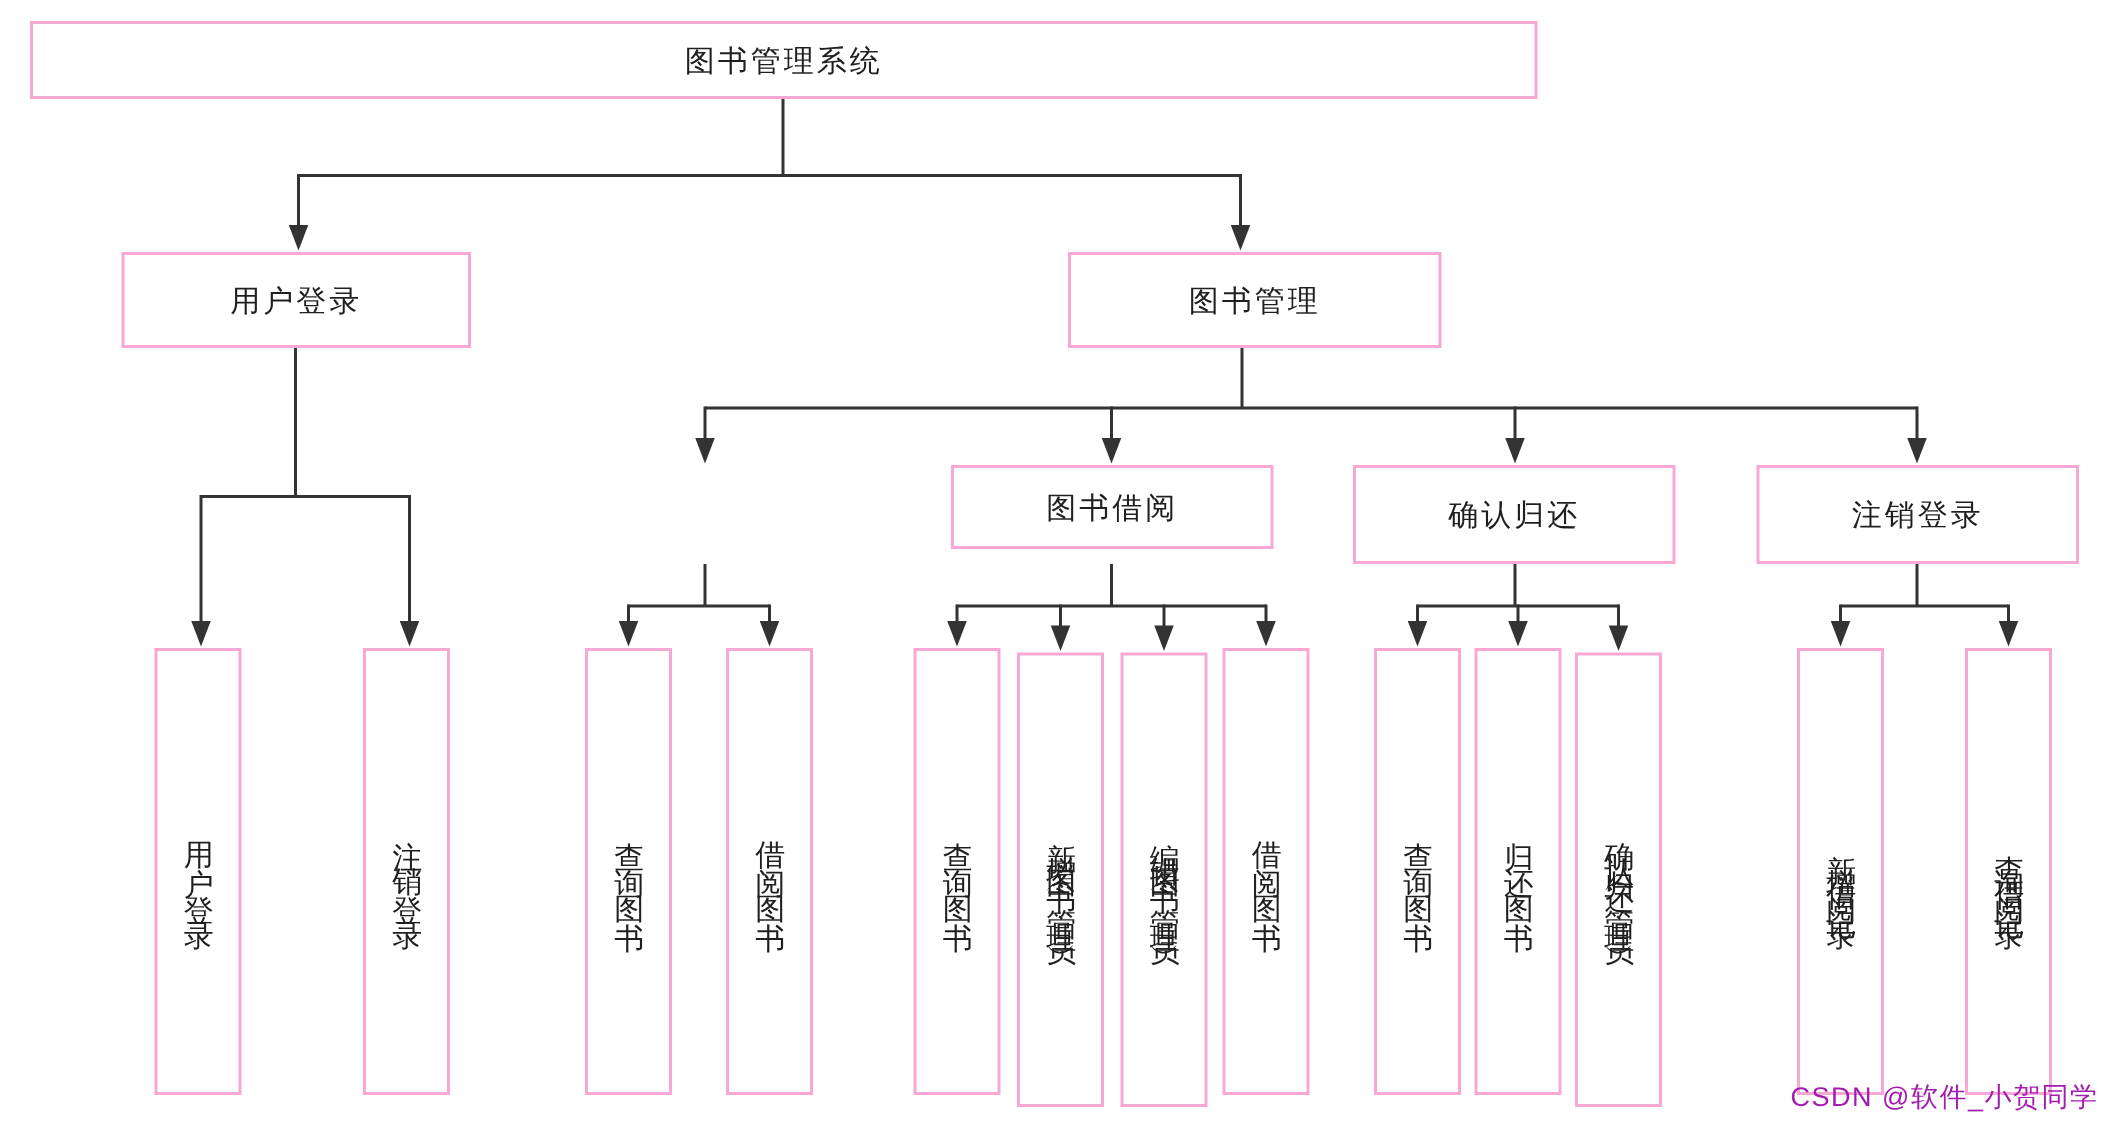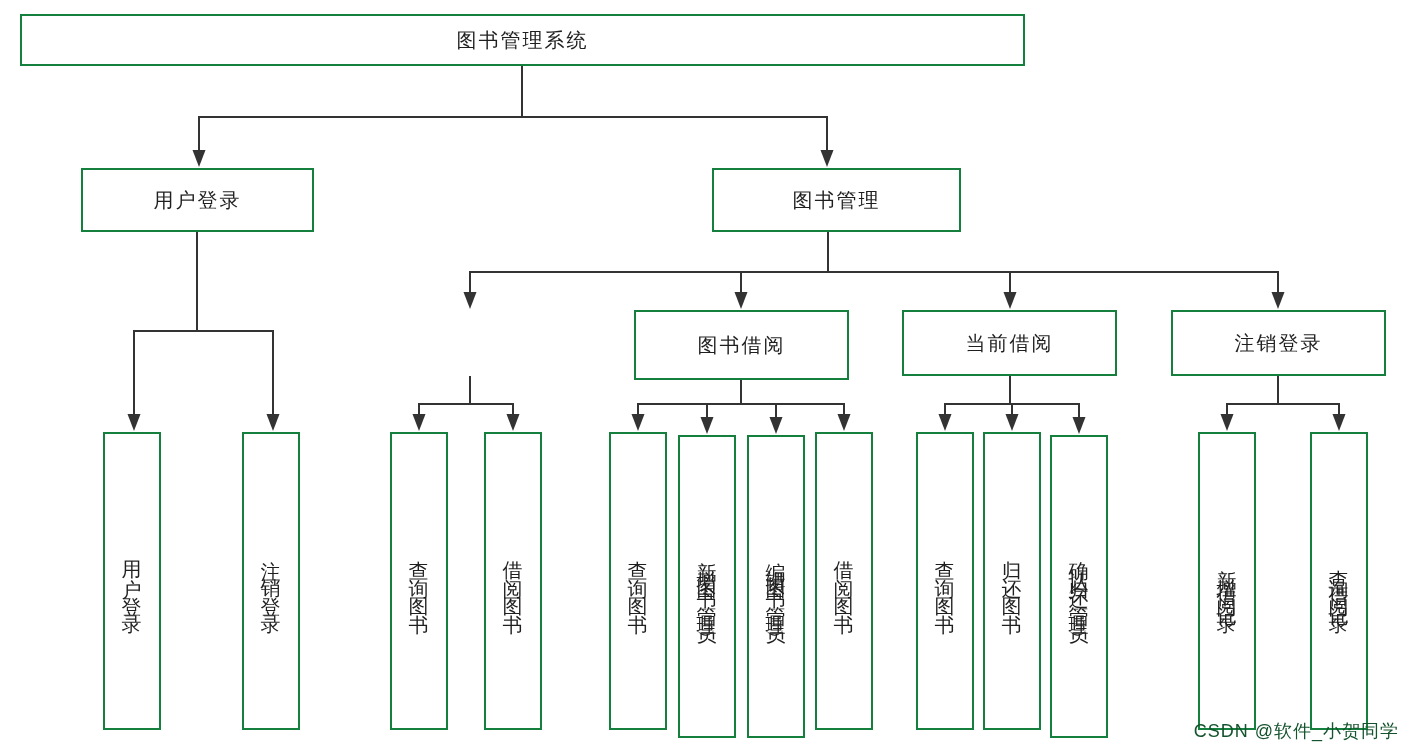--- a/index.html
+++ b/index.html
@@ -17,21 +17,21 @@
   }
   #connectors {
     position: absolute;
     left: 0;
     top: 0;
     pointer-events: none;
   }
   .node {
     position: absolute;
     box-sizing: border-box;
-    border: 2px solid #15803d;
+    border: 2px solid #f9a8d4;
     background: #ffffff;
     display: flex;
     align-items: center;
     justify-content: center;
     color: #1f1f1f;
   }
   .hbox span {
     font-size: 20px;
     letter-spacing: 2px;
     white-space: nowrap;
@@ -43,21 +43,21 @@
     line-height: 1;
     white-space: nowrap;
   }
   .gap-wide span   { letter-spacing: 18px; }
   .gap-narrow span { letter-spacing: 9px;  }
   #watermark {
     position: absolute;
     right: 6px;
     bottom: 4px;
     font-size: 18px;
-    color: #14532d;
+    color: #a21caf;
     letter-spacing: 1px;
     white-space: nowrap;
   }
 </style>
 </head>
 <body>
 
 <div id="canvas">
 
   <svg id="connectors" width="1405" height="747" viewBox="0 0 1405 747">
@@ -130,25 +130,25 @@
     <span>图书管理系统</span>
   </div>
 
   <div class="node hbox" style="left:81px;top:168px;width:233px;height:64px">
     <span>用户登录</span>
   </div>
   <div class="node hbox" style="left:712px;top:168px;width:249px;height:64px">
     <span>图书管理</span>
   </div>
 
-  <div class="node hbox" style="left:634px;top:310px;width:215px;height:70px">
+  <div class="node hbox" style="left:634px;top:310px;width:215px;height:56px">
     <span>图书借阅</span>
   </div>
   <div class="node hbox" style="left:902px;top:310px;width:215px;height:66px">
-    <span>当前借阅</span>
+    <span>确认归还</span>
   </div>
   <div class="node hbox" style="left:1171px;top:310px;width:215px;height:66px">
     <span>注销登录</span>
   </div>
 
   <div class="node vbox gap-wide" style="left:103px;top:432px;width:58px;height:298px">
     <span>用户登录</span>
   </div>
   <div class="node vbox gap-wide" style="left:242px;top:432px;width:58px;height:298px">
     <span>注销登录</span>

